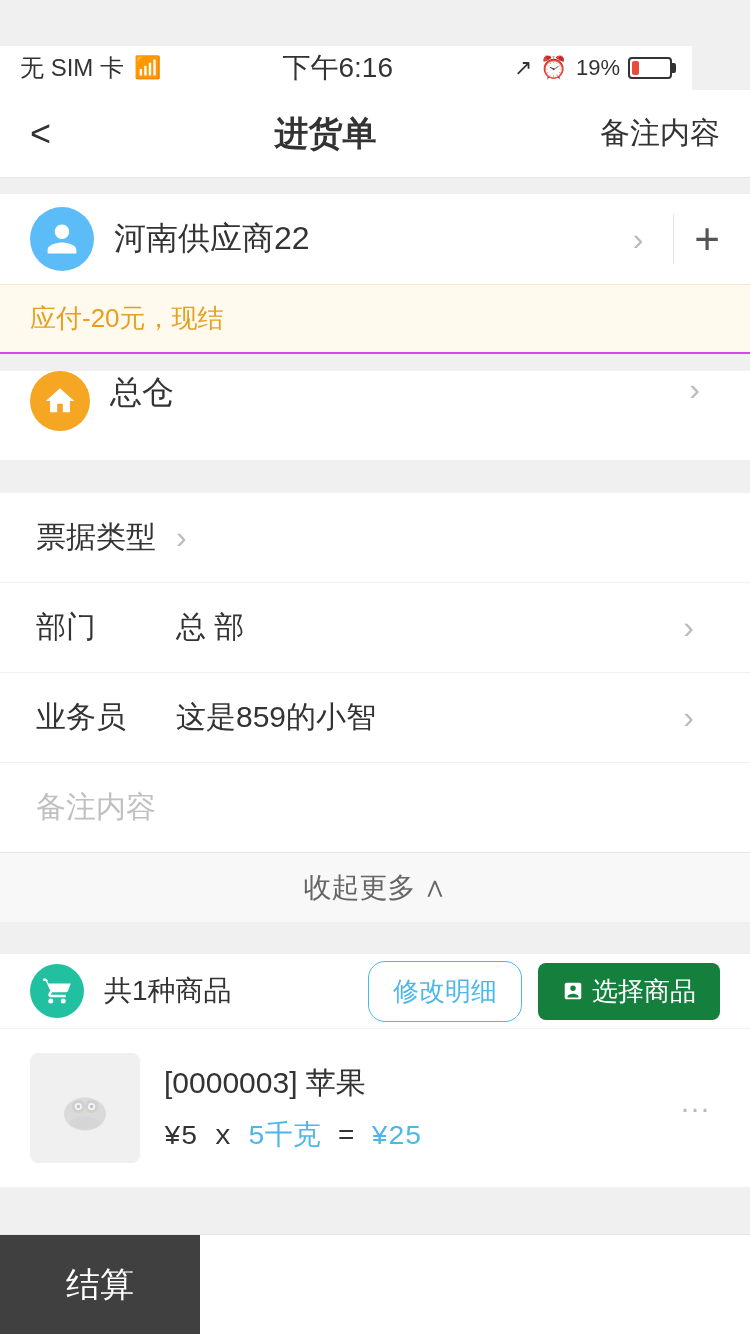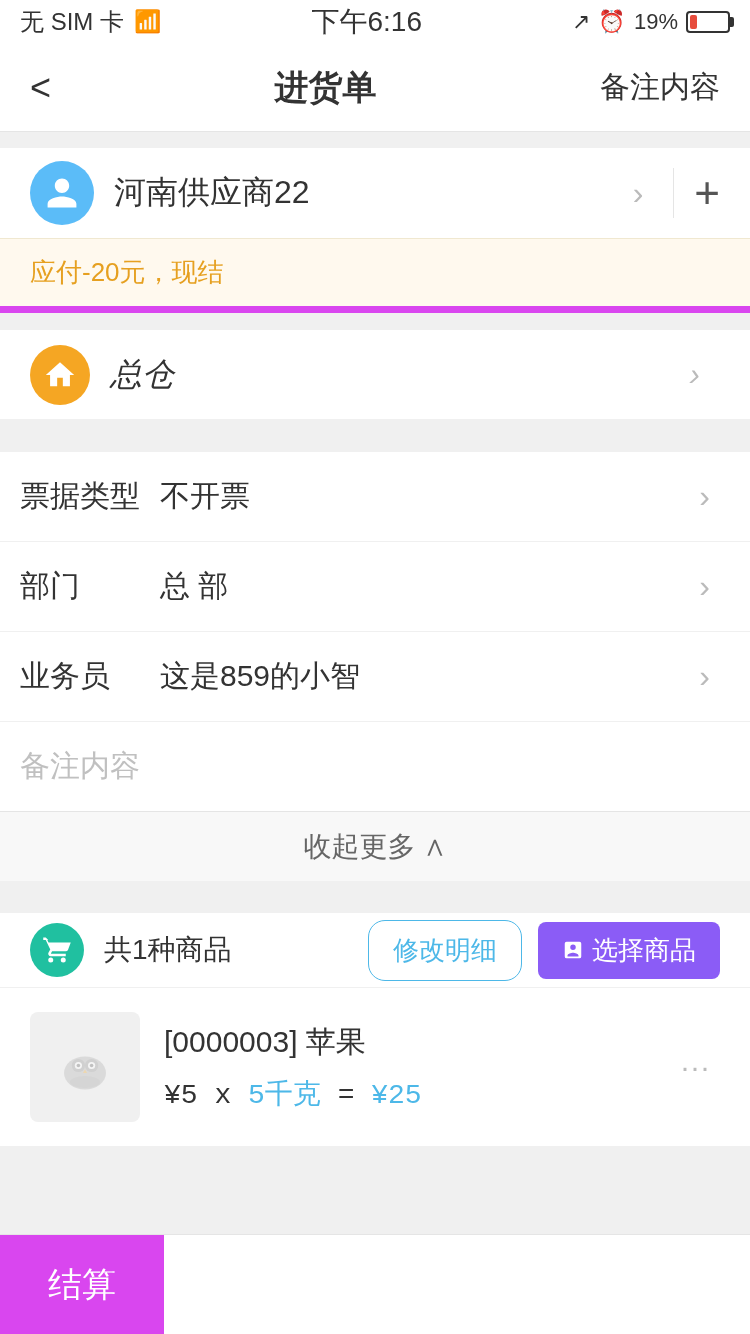--- a/index.html
+++ b/index.html
@@ -8,29 +8,30 @@
       width: 750px;
       min-height: 1334px;
       font-family: -apple-system, "PingFang SC", "Helvetica Neue", Arial, sans-serif;
       background: #f0f0f0;
       font-size: 28px;
       color: #333;
     }
 
     
     .status-bar {
-      width: 750px;
+      width: 692px;
       height: 44px;
       background: #fff;
       display: flex;
       align-items: center;
       justify-content: space-between;
       padding: 0 20px;
       font-size: 24px;
       color: #333;
+      margin-top: 46px;
     }
     .status-left { display: flex; align-items: center; gap: 10px; }
     .status-center { font-size: 28px; font-weight: 500; }
     .status-right { display: flex; align-items: center; gap: 8px; font-size: 22px; }
     .battery {
       width: 44px;
       height: 22px;
       border: 2px solid #333;
       border-radius: 4px;
       position: relative;
@@ -131,51 +132,50 @@
       margin: 0 10px;
     }
 
     
     .notice-banner {
       background: #fff9ee;
       padding: 16px 30px;
       font-size: 26px;
       color: #e6a020;
       border-top: 1px solid #f0e8d0;
-      border-bottom: 7px solid #d946ef;
+      border-bottom: 2px solid #d946ef;
     }
 
     
     .warehouse-row {
       display: flex;
-      align-items: center;
+      align-items: flex-start;
       padding: 0 30px;
       height: 90px;
       background: #fff;
       border-top: 1px solid #f0f0f0;
-      font-style: italic;
     }
     .warehouse-icon {
       width: 60px;
       height: 60px;
       border-radius: 50%;
       background: #f5a623;
       display: flex;
       align-items: center;
       justify-content: center;
       margin-right: 20px;
     }
     .warehouse-icon svg { width: 34px; height: 34px; fill: #fff; }
     .warehouse-name { flex: 1; font-size: 32px; color: #333; }
 
     
     .form-row {
       display: flex;
       align-items: center;
-      padding: 0 20px;
+      padding: 0 36px;
       height: 90px;
       background: #fff;
       border-top: 1px solid #f0f0f0;
       cursor: pointer;
     }
     .form-label {
       font-size: 30px;
       color: #333;
       width: 140px;
       flex-shrink: 0;
@@ -228,21 +228,21 @@
       border: 1px solid #4db8e8;
       color: #4db8e8;
       background: #fff;
       border-radius: 17px;
       padding: 12px 24px;
       font-size: 26px;
       cursor: pointer;
       margin-right: 16px;
     }
     .btn-solid {
-      background: #8b5cf6;
+      background: #15803d;
       color: #fff;
       border: none;
       border-radius: 8px;
       padding: 11px 24px;
       font-size: 26px;
       cursor: pointer;
       display: flex;
       align-items: center;
       gap: 8px;
     }
@@ -310,23 +310,23 @@
       background: #f5a623;
       color: #fff;
       font-size: 34px;
       display: flex;
       align-items: center;
       justify-content: center;
       cursor: pointer;
       border: none;
     }
     .btn-checkout {
-      width: 164px;
+      width: 200px;
       height: 100px;
-      background: #d946ef;
+      background: #404040;
       color: #fff;
       font-size: 34px;
       display: flex;
       align-items: center;
       justify-content: center;
       cursor: pointer;
       border: none;
     }
 
     .wifi-icon { font-size: 22px; }
@@ -385,21 +385,20 @@
     <span class="warehouse-name">总仓</span>
     <span class="chevron">›</span>
   </div>
 </div>
 
 <div class="section-divider"></div>
 
 <div class="section">
   <div class="form-row">
     <span class="form-label">票据类型</span>
-    <span class="form-value">不开票</span>
     <span class="chevron">›</span>
   </div>
   <div class="form-row">
     <span class="form-label">部门</span>
     <span class="form-value">总 部</span>
     <span class="chevron">›</span>
   </div>
   <div class="form-row">
     <span class="form-label">业务员</span>
     <span class="form-value">这是859的小智</span>

